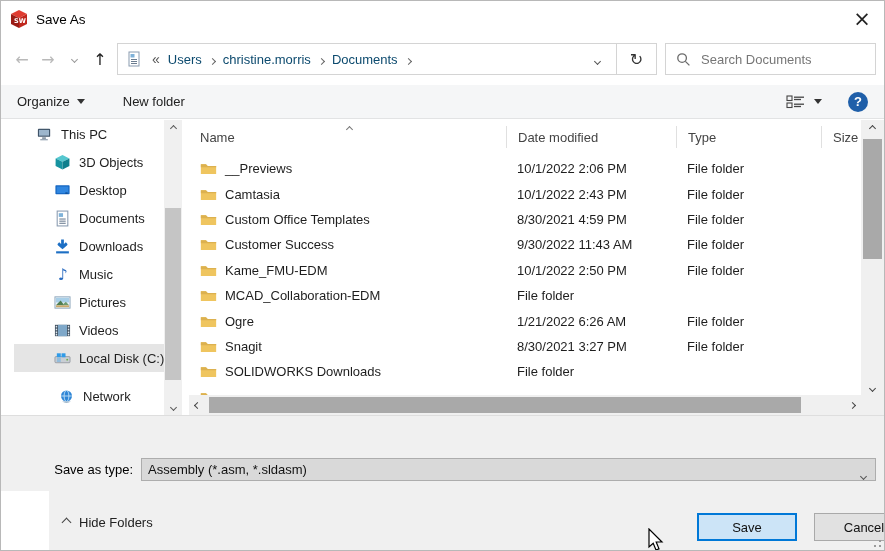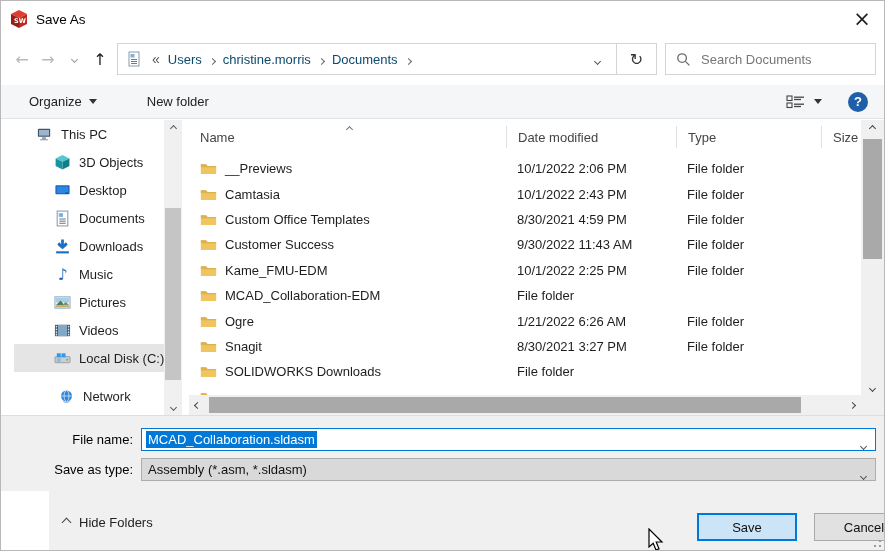--- a/index.html
+++ b/index.html
@@ -53,21 +53,21 @@
                 font-size:16px; color:#333; background:#fff; }
   .searchbox { margin-left:8px; height:32px; flex:1; border:1px solid #d4d4d4;
                background:#fff; display:flex; align-items:center; padding:0 10px; }
   .search-ic { width:15px; height:15px; margin-right:10px; }
   .search-ph { color:#767676; }
 
   
   .toolbar { position:absolute; top:84px; left:0; right:0; height:34px;
              background:#f5f6f7; border-bottom:1px solid #e2e3e4;
              display:flex; align-items:center; padding:0 16px; color:#222; }
-  .tool-item { display:flex; align-items:center; gap:7px; margin-right:38px;margin-left:12px; }
+  .tool-item { display:flex; align-items:center; gap:7px; margin-right:38px; }
   .tri-down { width:0; height:0; border-left:4px solid transparent;
               border-right:4px solid transparent; border-top:5px solid #333; }
   .tool-spacer { flex:1; }
   .view-ic { width:20px; height:16px; margin-right:8px; }
   .helpbtn { width:20px; height:20px; border-radius:50%; background:#1f5fa9;
              color:#fff; font-size:13px; font-weight:bold; display:flex;
              align-items:center; justify-content:center; margin-left:26px; }
 
   
   .main { position:absolute; top:119px; left:0; right:0; height:295px; background:#fff; }
@@ -418,21 +418,21 @@
         <div class="cell c2">9/30/2022 11:43 AM</div>
         <div class="cell c3">File folder</div>
       </div>
       <div class="row">
         <div class="cell c1">
             <svg class="ic">
               <use href="#sym-folder"></use>
             </svg>
             <span>Kame_FMU-EDM</span>
           </div>
-        <div class="cell c2">10/1/2022 2:25 PM</div>
+        <div class="cell c2">10/1/2022 2:50 PM</div>
         <div class="cell c3">File folder</div>
       </div>
       <div class="row">
         <div class="cell c1">
             <svg class="ic">
               <use href="#sym-folder"></use>
             </svg>
             <span>MCAD_Collaboration-EDM</span>
           </div>
         <div class="cell c3">File folder</div>
@@ -490,27 +490,20 @@
         <i class="chev up sm"></i>
       </span>
     <div class="vs-thumb"></div>
     <span class="vs-arrow" style="bottom:18px">
         <i class="chev down sm"></i>
       </span>
   </div>
 </div>
 
 <div class="fieldzone">
-  <div class="frow r1">
-    <span class="flabel">File name:</span>
-    <div class="fname-input">
-      <span class="fname-sel">MCAD_Collaboration.sldasm</span>
-      <span class="combo-chev"><i class="chev down sm"></i></span>
-    </div>
-  </div>
   <div class="frow r2">
     <span class="flabel">Save as type:</span>
     <div class="ftype-select">
       <span>Assembly (*.asm, *.sldasm)</span>
       <span class="combo-chev"><i class="chev down sm"></i></span>
     </div>
   </div>
 </div>
 
 <div class="footer">

